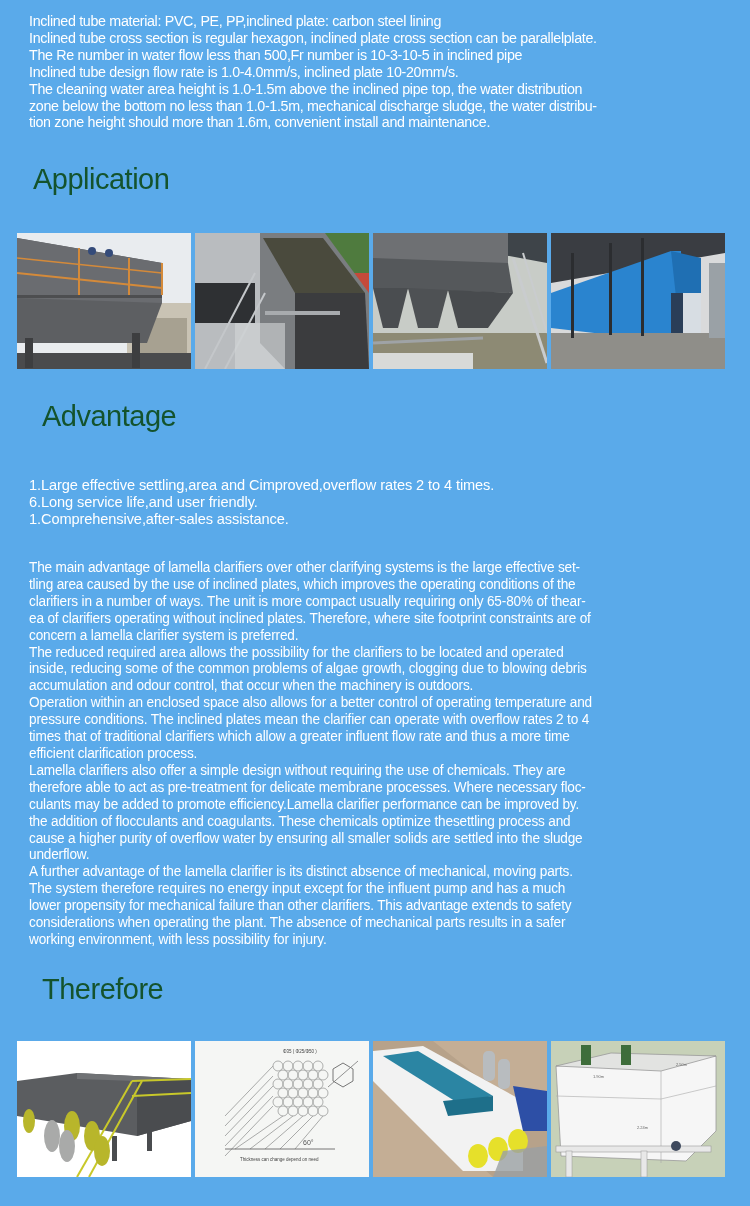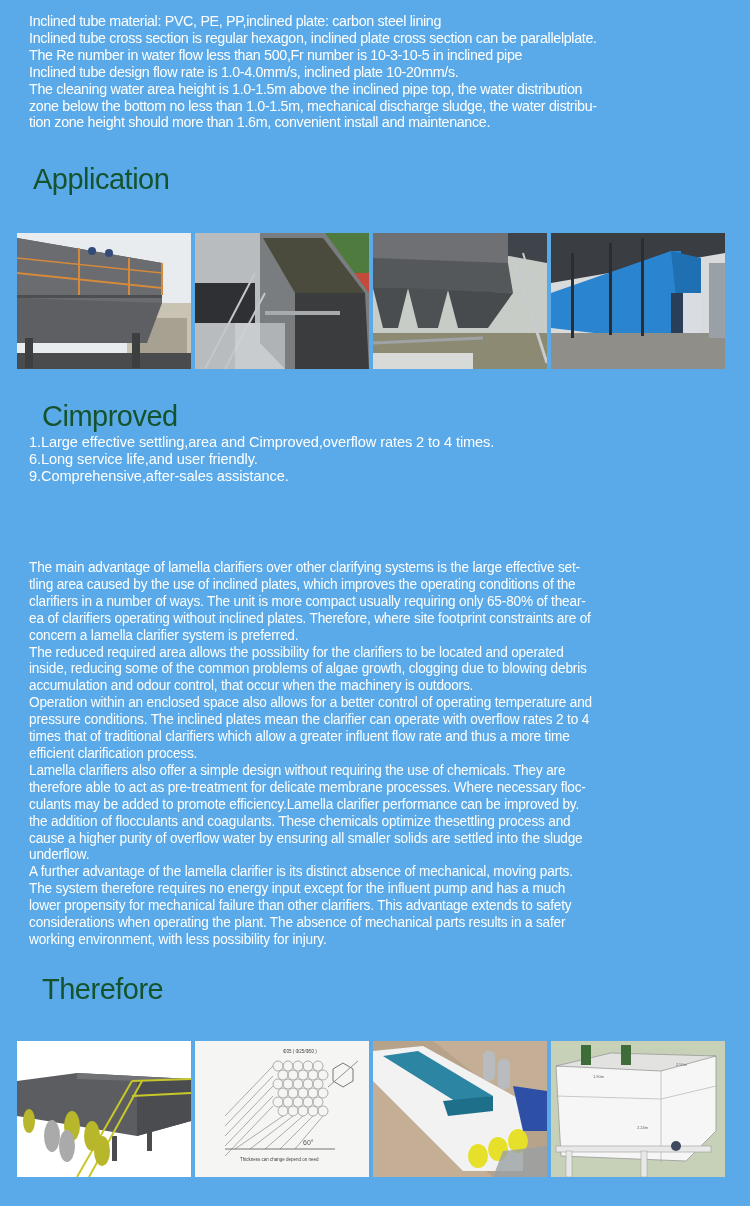--- a/index.html
+++ b/index.html
@@ -16,21 +16,21 @@
     transform:scaleX(0.94); transform-origin:left top;
   }
   .spec-block div { white-space:nowrap; }
   .heading {
     position:absolute; color:#14532d; font-size:29px; letter-spacing:-0.5px;
   }
   .photo-row { position:absolute; left:17px; display:flex; gap:4px; }
   .photo { width:174px; height:136px; overflow:hidden; position:relative; }
   .photo svg { display:block; width:174px; height:136px; }
   .adv-list {
-    position:absolute; left:29px; top:434px;
+    position:absolute; left:29px; top:477px;
     font-size:14.6px; line-height:16.9px; letter-spacing:-0.1px;
   }
   .adv-list div { white-space:nowrap; }
   .body-text {
     position:absolute; left:29px; top:559px; width:790px;
     font-size:15.4px; line-height:16.9px; letter-spacing:-0.2px;
     transform:scaleX(0.885); transform-origin:left top;
   }
   .body-text div { white-space:nowrap; }
 </style>
@@ -111,26 +111,26 @@
       <rect x="132" y="60" width="18" height="40" fill="#d7dde3"></rect>
       <rect x="0" y="100" width="174" height="36" fill="#8f8e89"></rect>
       <rect x="20" y="20" width="3" height="85" fill="#2b2d30"></rect>
       <rect x="58" y="10" width="3" height="92" fill="#2b2d30"></rect>
       <rect x="90" y="5" width="3" height="98" fill="#2b2d30"></rect>
       <rect x="158" y="30" width="16" height="75" fill="#9aa1a6"></rect>
     </svg>
   </div>
 </div>
 
-<div class="heading" style="left:42px; top:400px;">Cimproved</div>
+<div class="heading" style="left:42px; top:400px;">Advantage</div>
 
 <div class="adv-list">
   <div>1.Large effective settling,area and Cimproved,overflow rates 2 to 4 times.</div>
   <div>6.Long service life,and user friendly.</div>
-  <div>9.Comprehensive,after-sales assistance.</div>
+  <div>1.Comprehensive,after-sales assistance.</div>
 </div>
 
 <div class="body-text">
   <div>The main advantage of lamella clarifiers over other clarifying systems is the large effective set-</div>
   <div>tling area caused by the use of inclined plates, which improves the operating conditions of the</div>
   <div>clarifiers in a number of ways. The unit is more compact usually requiring only 65-80% of thear-</div>
   <div>ea of clarifiers operating without inclined plates. Therefore, where site footprint constraints are of</div>
   <div>concern a lamella clarifier system is preferred.</div>
   <div>The reduced required area allows the possibility for the clarifiers to be located and operated</div>
   <div>inside, reducing some of the common problems of algae growth, clogging due to blowing debris</div>

